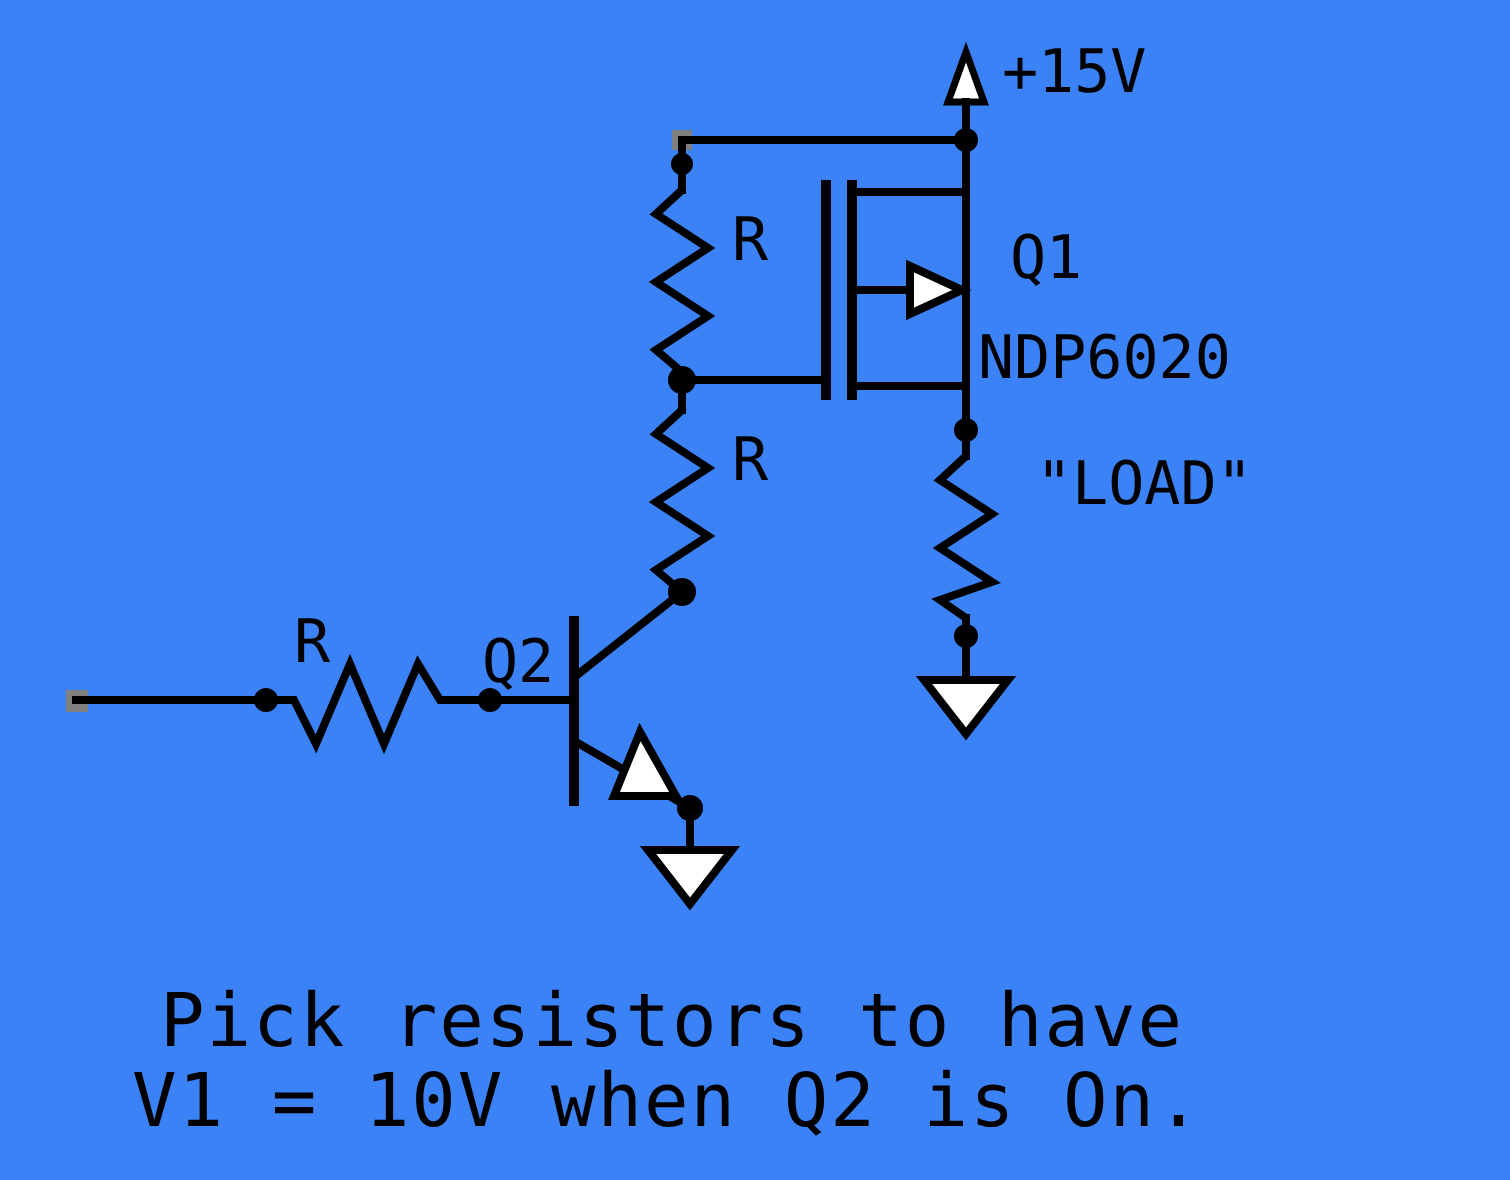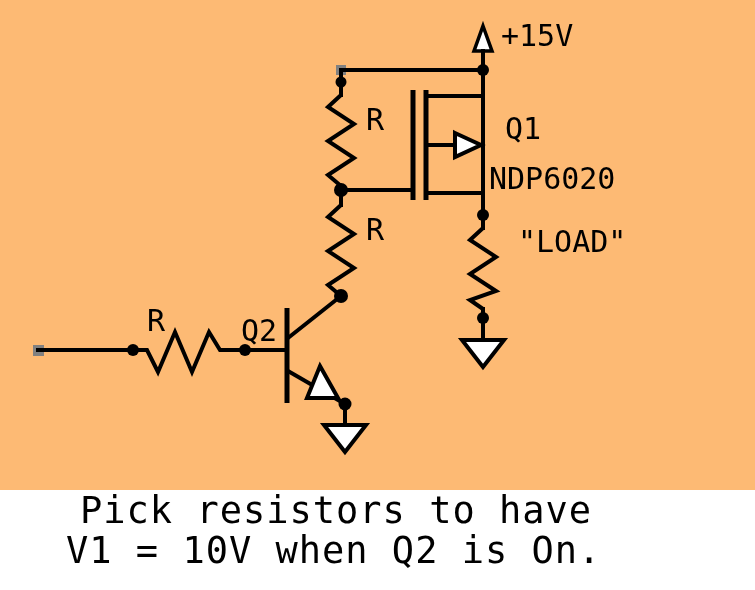--- a/index.html
+++ b/index.html
@@ -10,22 +10,22 @@
   }
   body {
     width: 755px;
     height: 590px;
     overflow: hidden;
     font-family: "DejaVu Sans Mono", monospace;
   }
   #schematic-root {
     position: relative;
     width: 755px;
-    height: 490px;
-    background: #fdba74;
+    height: 590px;
+    background: #3b82f6;
   }
   svg#circuit {
     position: absolute;
     top: 0;
     left: 0;
     width: 755px;
     height: 590px;
     display: block;
   }
   .wire {

